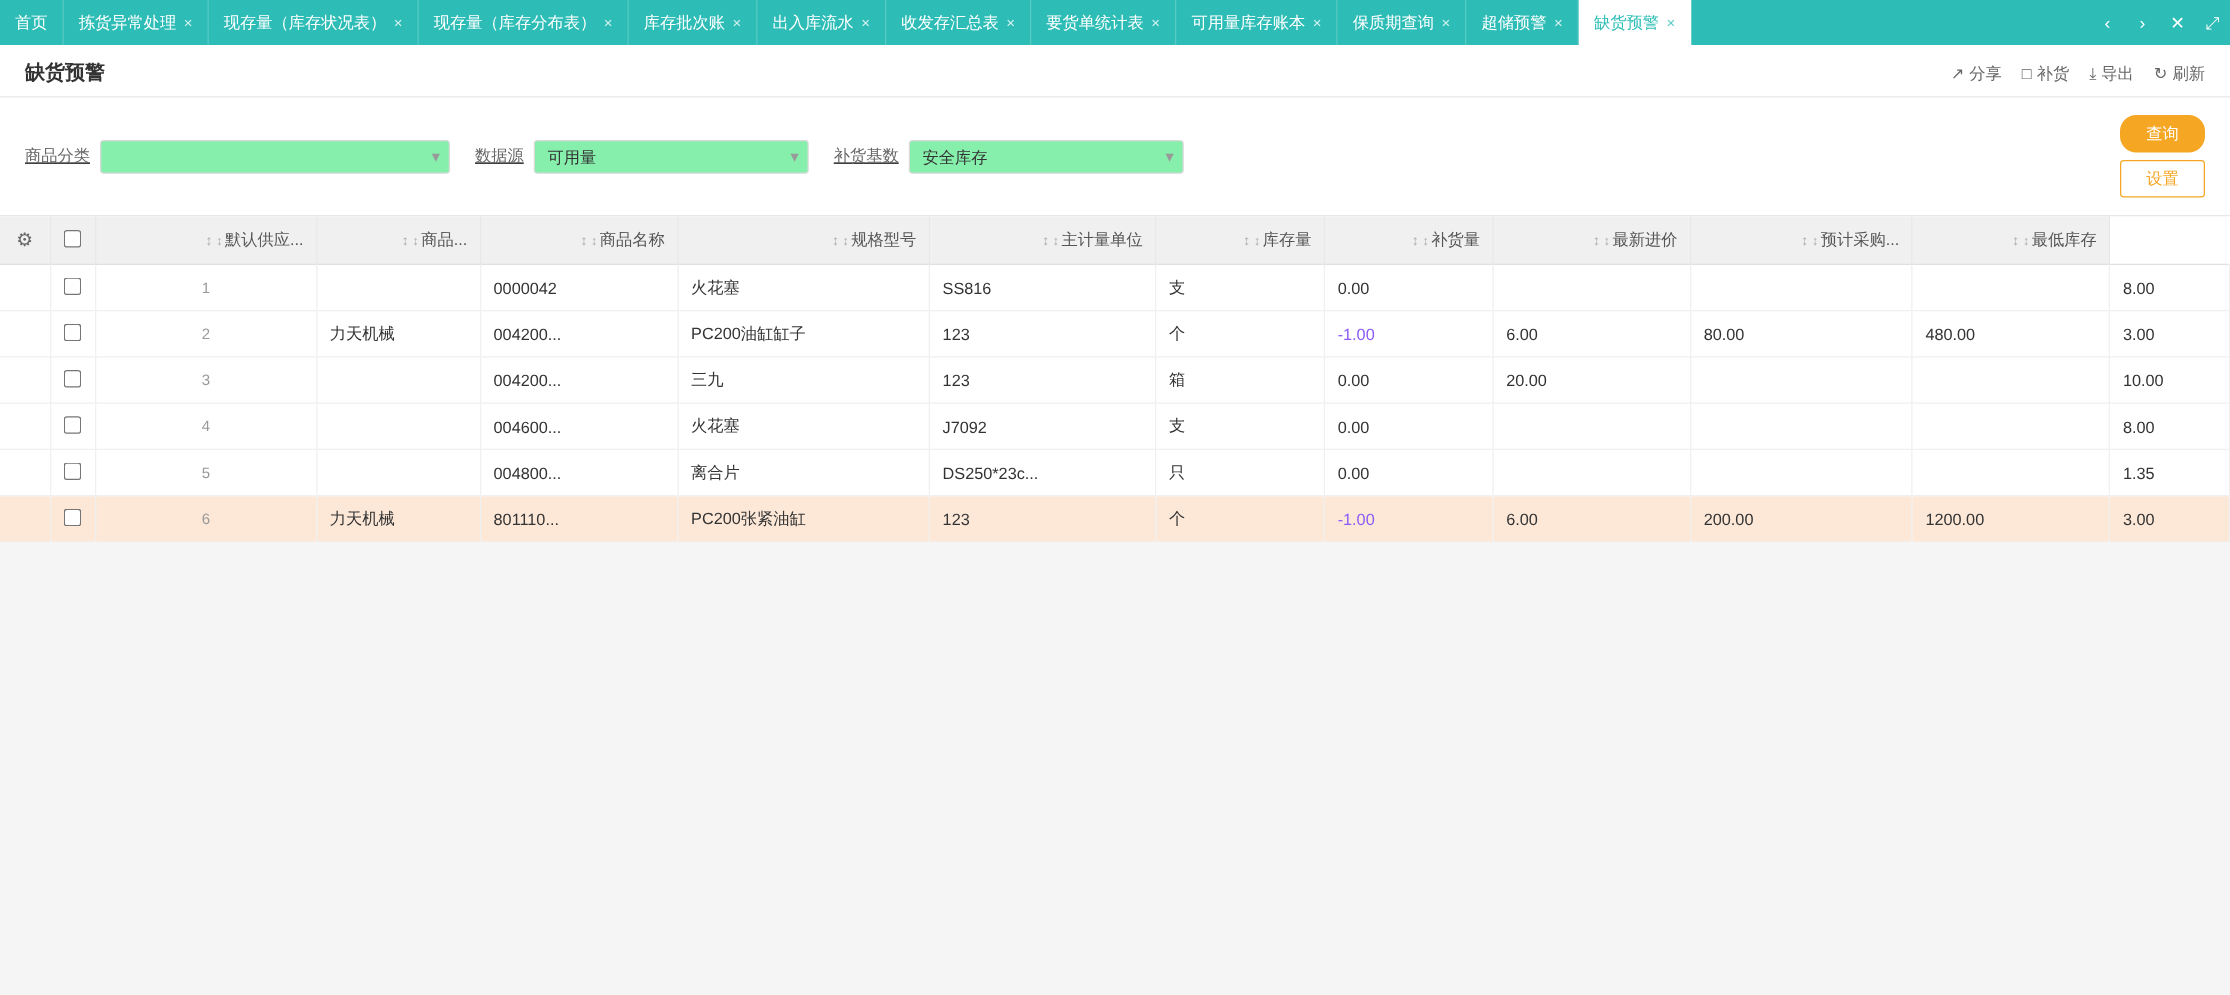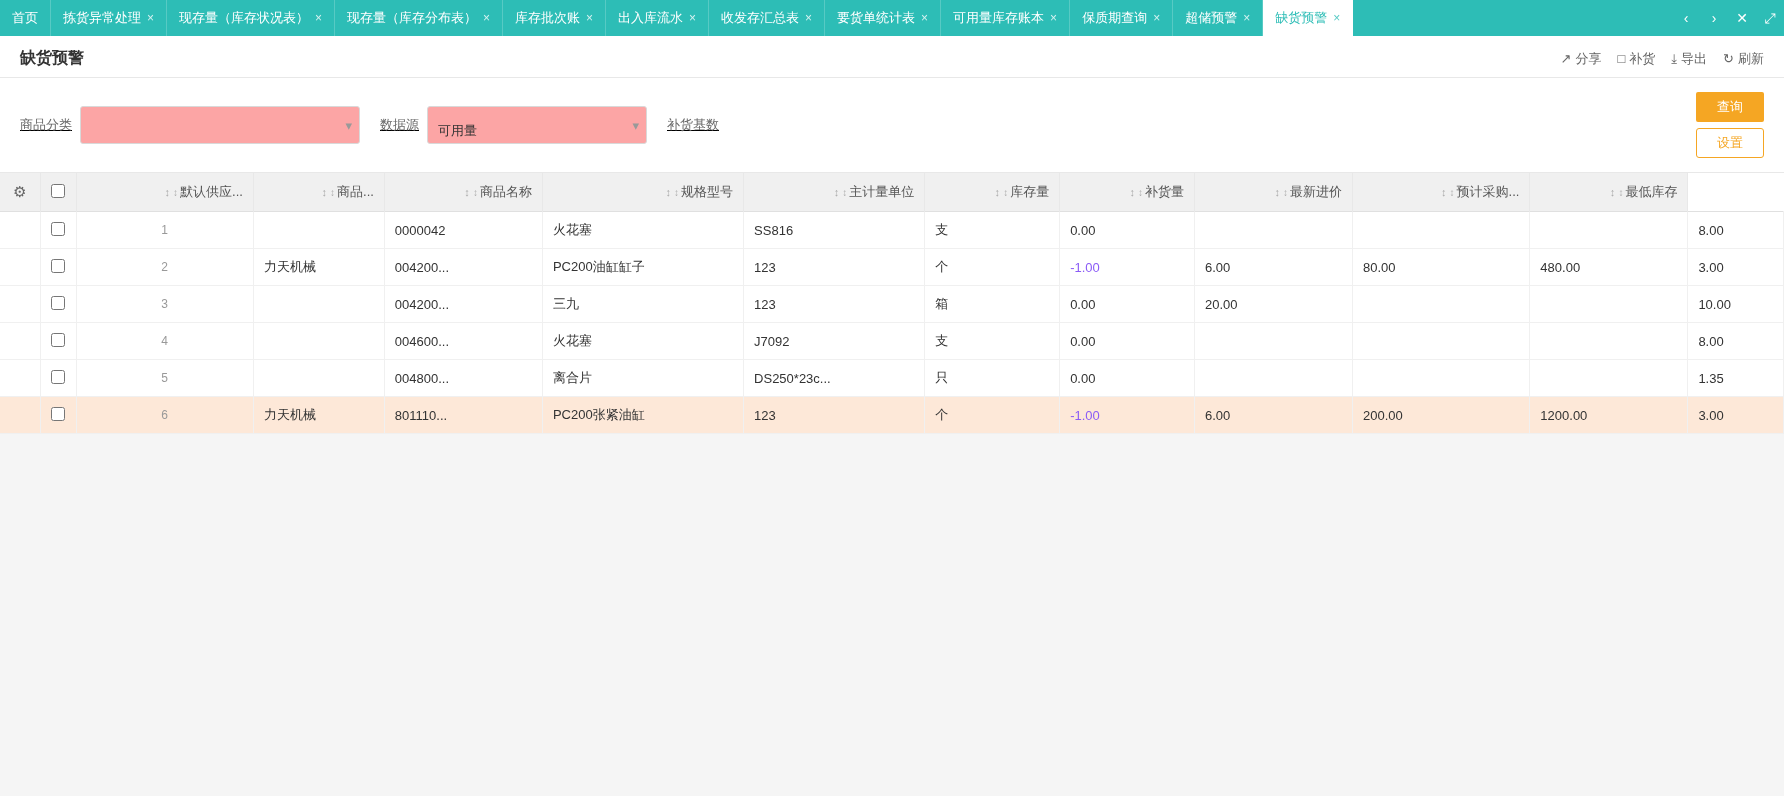--- a/index.html
+++ b/index.html
@@ -98,22 +98,22 @@
       text-decoration: underline;
     }
     .filter-label {
       color: #666;
       white-space: nowrap;
       font-size: 13px;
     }
     .filter-select {
       border: 1px solid #d9d9d9;
       border-radius: 3px;
-      padding: 16px 28px 5px 10px;
-      background: #fca5a5;
+      padding: 5px 28px 5px 10px;
+      background: #86efac;
       color: #333;
       font-size: 13px;
       cursor: pointer;
       appearance: none;
       position: relative;
       min-width: 200px;
     }
     .select-wrapper {
       position: relative;
       display: inline-block;
@@ -130,21 +130,21 @@
     .filter-actions {
       margin-left: auto;
       display: flex;
       flex-direction: column;
       gap: 6px;
     }
     .btn-query {
       background: #f5a623;
       color: #fff;
       border: none;
-      border-radius: 2px;
+      border-radius: 13px;
       padding: 6px 20px;
       cursor: pointer;
       font-size: 13px;
     }
     .btn-settings {
       background: #fff;
       color: #f5a623;
       border: 1px solid #f5a623;
       border-radius: 3px;
       padding: 5px 20px;
@@ -316,20 +316,25 @@
       <span class="filter-label">数据源</span>
       <div class="select-wrapper">
         <select class="filter-select" style="min-width:220px;">
           <option value="可用量" selected="">可用量</option>
         </select>
       </div>
     </div>
 
     <div class="filter-group">
       <span class="filter-label">补货基数</span>
+      <div class="select-wrapper">
+        <select class="filter-select" style="min-width:220px;">
+          <option value="安全库存" selected="">安全库存</option>
+        </select>
+      </div>
     </div>
 
     <div class="filter-actions">
       <button class="btn-query">查询</button>
       <button class="btn-settings">设置</button>
     </div>
   </div>
 
   <div class="table-container">
     <table>

